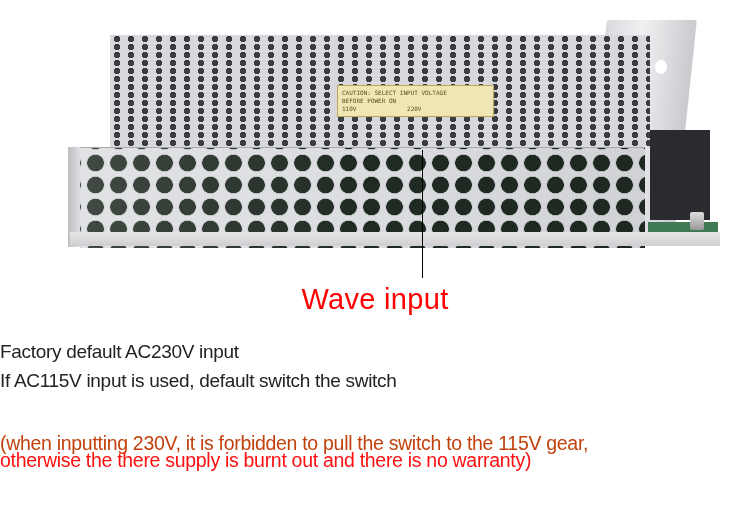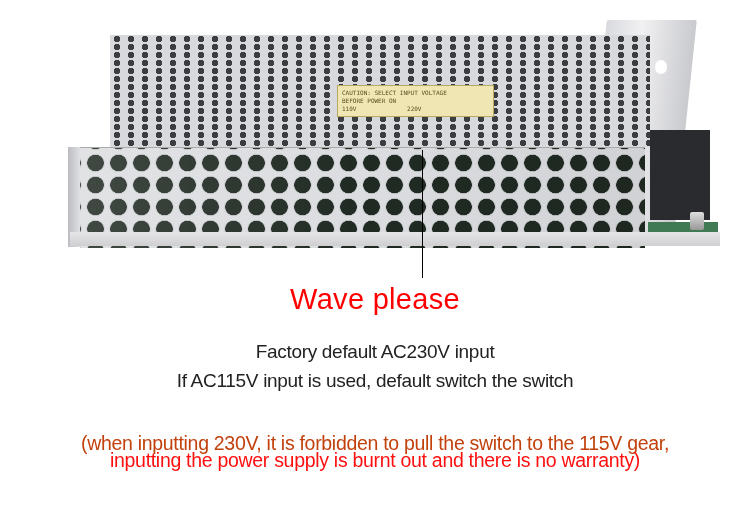--- a/index.html
+++ b/index.html
@@ -13,21 +13,21 @@
   .top-face{position:absolute;left:110px;top:35px;width:540px;height:112px;background:#c9cacd;clip-path:polygon(0 0,100% 0,100% 100%,-6% 100%);
     background-image:radial-gradient(circle, #3c3d40 3px, transparent 3.5px);background-size:14px 8px;background-color:#d8d9dc;}
   .label{position:absolute;left:337px;top:85px;width:155px;height:30px;background:#efe6b4;border:1px solid #b8a860;}
   .label-text{position:absolute;left:4px;right:4px;font-size:6px;color:#5a4e20;white-space:nowrap;overflow:hidden;font-family:"DejaVu Sans Mono",monospace;}
   .front-face{position:absolute;left:80px;top:147px;width:565px;height:100px;background:#dcdde0;border-top:1px solid #aaa;
     background-image:radial-gradient(circle at 50% 50%, #1f2a22 8px, #b8bbbe 8.5px, transparent 9.5px);background-size:23px 22px;background-position:4px 4px;}
   .front-face::after{content:"";position:absolute;inset:0;background:linear-gradient(90deg,rgba(255,255,255,.15),rgba(255,255,255,0) 50%,rgba(0,0,0,.05));}
   .left-edge{position:absolute;left:68px;top:147px;width:14px;height:100px;background:linear-gradient(90deg,#bcbdc0,#e4e5e8);}
   .pointer-line{position:absolute;left:422px;top:150px;width:1px;height:128px;background:#000;}
   .title{position:absolute;left:0;right:0;top:283px;text-align:center;color:#ff0000;font-size:29px;letter-spacing:.3px;}
-  .line{position:absolute;left:0;right:0;text-align:center;font-size:19px;letter-spacing:-.3px;}
+  .line{position:absolute;left:0;right:0;text-align:left;font-size:19px;letter-spacing:-.3px;}
   .l1{top:341px;color:#222;}
   .l2{top:370px;color:#222;}
   .l3{top:432px;color:#c2410c;font-size:19.5px;}
   .l4{top:449px;color:#ff1010;font-size:19.5px;}
 </style>
 </head>
 <body>
 
 <div>
   <div class="bracket"></div>
@@ -41,19 +41,19 @@
   <div class="left-edge"></div>
   <div class="front-face"></div>
   <div class="side-dark"></div>
   <div class="pcb-edge"></div>
   <div class="terminal"></div>
   <div class="base-plate"></div>
 </div>
 
 <div class="pointer-line"></div>
 
-<div class="title">Wave please</div>
+<div class="title">Wave input</div>
 
 <div class="line l1">Factory default AC230V input</div>
 <div class="line l2">If AC115V input is used, default switch the switch</div>
 
 <div class="line l3">(when inputting 230V, it is forbidden to pull the switch to the 115V gear,</div>
-<div class="line l4">inputting the power supply is burnt out and there is no warranty)</div>
+<div class="line l4">otherwise the there supply is burnt out and there is no warranty)</div>
 
 </body></html>

